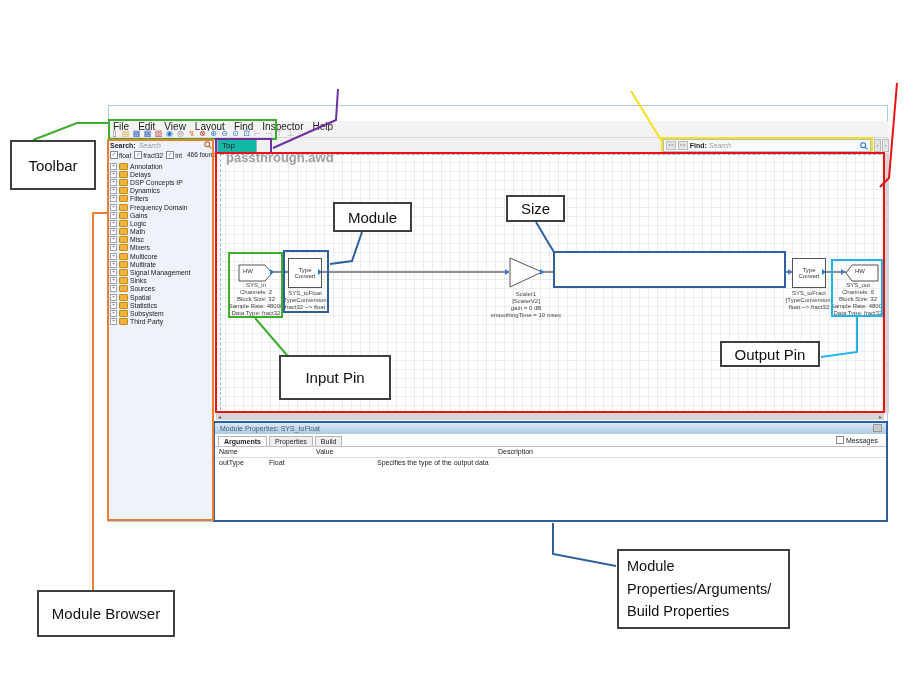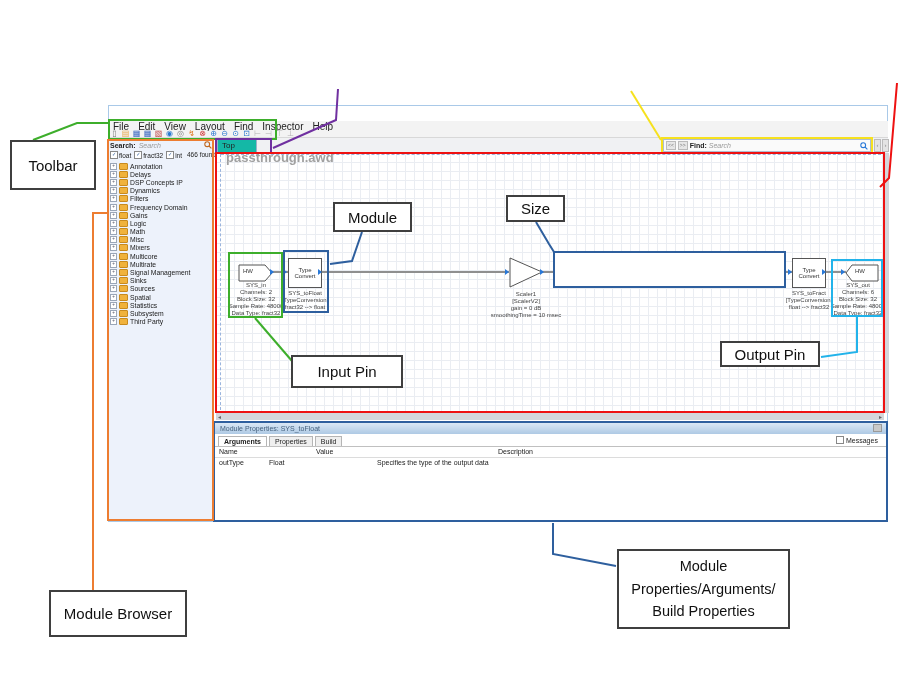--- a/index.html
+++ b/index.html
@@ -438,18 +438,18 @@
     <polyline points="362,232 352,261 330,264" fill="none" stroke="#2e5f9e" stroke-width="2"></polyline>
     <polyline points="536,222 549,244 554,252" fill="none" stroke="#2e5f9e" stroke-width="2"></polyline>
     <polyline points="255,318 292,361" fill="none" stroke="#3dae2b" stroke-width="2"></polyline>
     <polyline points="821,357 857,352 857,317" fill="none" stroke="#22b3ea" stroke-width="2"></polyline>
     <polyline points="553,523 553,554 616,566" fill="none" stroke="#2e5f9e" stroke-width="2"></polyline>
   </svg>
 
   <div class="abs callout" style="left:10px;top:140px;width:86px;height:50px;">Toolbar</div>
   <div class="abs callout" style="left:333px;top:202px;width:79px;height:30px;">Module</div>
   <div class="abs callout" style="left:506px;top:195px;width:59px;height:27px;">Size</div>
-  <div class="abs callout" style="left:291px;top:355px;width:112px;height:33px;">Input Pin</div>
+  <div class="abs callout" style="left:279px;top:355px;width:112px;height:45px;">Input Pin</div>
   <div class="abs callout" style="left:720px;top:341px;width:100px;height:26px;">Output Pin</div>
-  <div class="abs callout" style="left:37px;top:590px;width:138px;height:47px;margin-left:12px;">Module Browser</div>
-  <div class="abs callout" id="co-props-text" style="left:617px;top:549px;width:173px;height:80px;text-align:center;">Module Properties/Arguments/Build Properties</div>
+  <div class="abs callout" style="left:37px;top:590px;width:138px;height:47px;">Module Browser</div>
+  <div class="abs callout" id="co-props-text" style="left:617px;top:549px;width:173px;height:80px;">Module Properties/Arguments/Build Properties</div>
 
 </div>
 
 </body></html>

